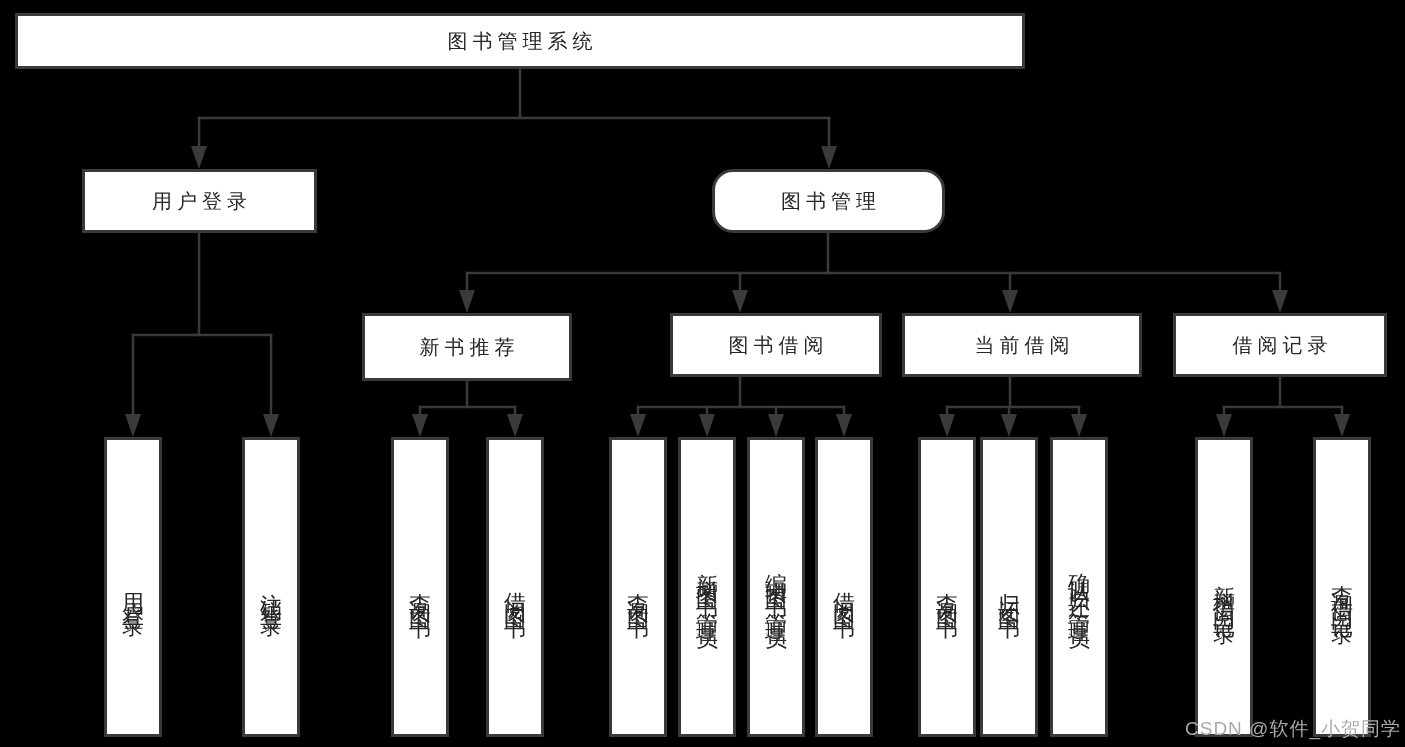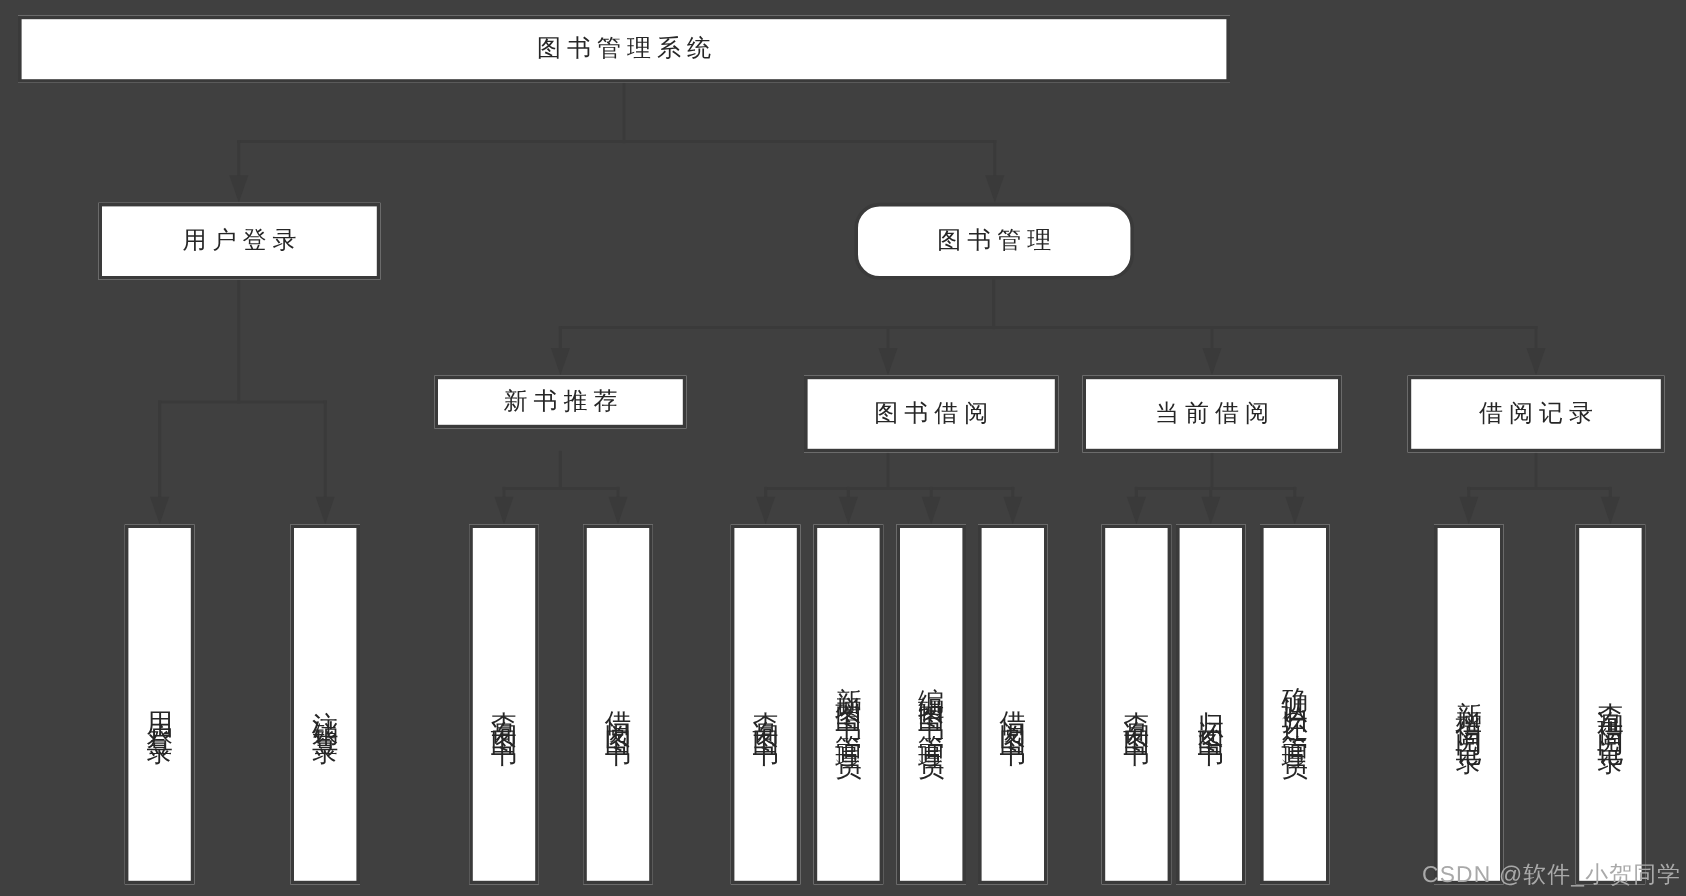--- a/index.html
+++ b/index.html
@@ -1,17 +1,17 @@
 <!DOCTYPE html>
 <html><head>
 <meta charset="utf-8">
 <style>
   html,body{margin:0;padding:0;background:#ffffff;}
   .canvas{
-    position:relative;width:1405px;height:747px;background:#404040;
+    position:relative;width:1405px;height:747px;background:#000000;
     font-family:"Liberation Sans","DejaVu Sans",sans-serif;overflow:hidden;
   }
   .connectors{position:absolute;left:0;top:0;z-index:0;}
   .box{
     position:absolute;box-sizing:border-box;background:#ffffff;
     border:3px solid #3a3a3a;color:#262626;z-index:1;
     display:flex;align-items:center;justify-content:center;
     text-align:center;line-height:1;
   }
   .hbox{font-size:20px;letter-spacing:5px;padding-left:5px;}
@@ -88,27 +88,27 @@
     <span>图书管理系统</span>
   </div>
 
   <div class="box hbox" style="left:82px;top:169px;width:235px;height:64px;">
     <span>用户登录</span>
   </div>
   <div class="box hbox" style="left:712px;top:169px;width:233px;height:64px;border-radius:21px;">
     <span>图书管理</span>
   </div>
 
-  <div class="box hbox" style="left:362px;top:313px;width:210px;height:44px;">
+  <div class="box hbox" style="left:362px;top:313px;width:210px;height:68px;">
     <span>新书推荐</span>
   </div>
   <div class="box hbox" style="left:634px;top:313px;width:212px;height:64px;margin-left:36px;">
     <span>图书借阅</span>
   </div>
-  <div class="box hbox" style="left:902px;top:313px;width:216px;height:64px;">
+  <div class="box hbox" style="left:902px;top:313px;width:240px;height:64px;">
     <span>当前借阅</span>
   </div>
   <div class="box hbox" style="left:1173px;top:313px;width:214px;height:64px;">
     <span>借阅记录</span>
   </div>
 
   <div class="box vbox" style="left:104px;top:437px;width:58px;height:300px;">
     <span>用户登录</span>
   </div>
   <div class="box vbox" style="left:242px;top:437px;width:58px;height:300px;">

